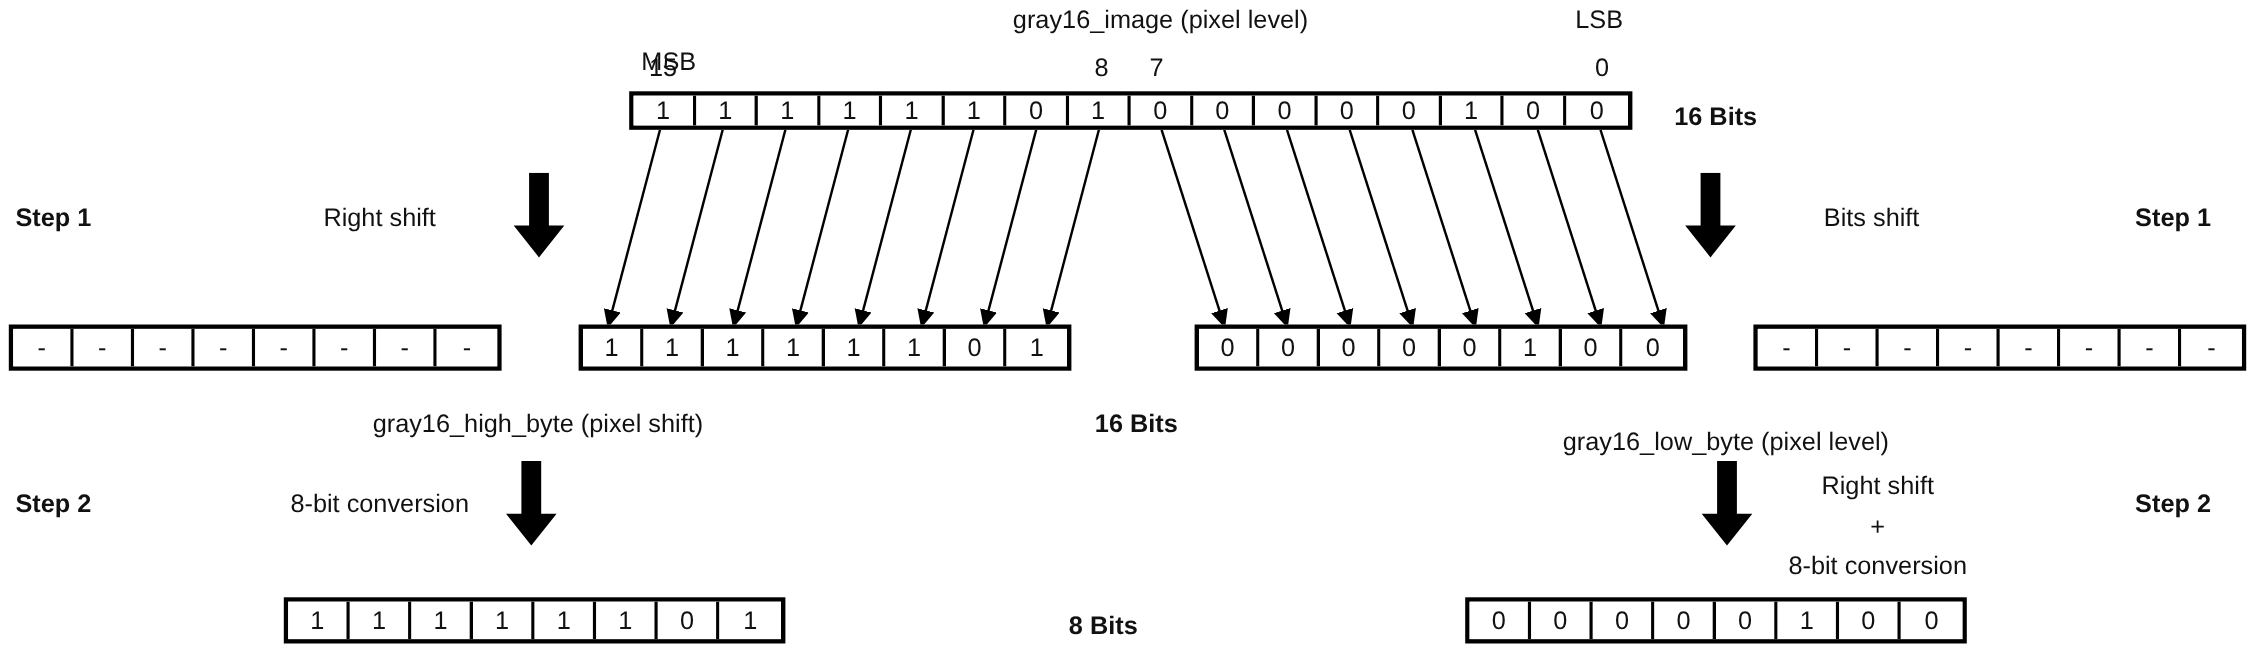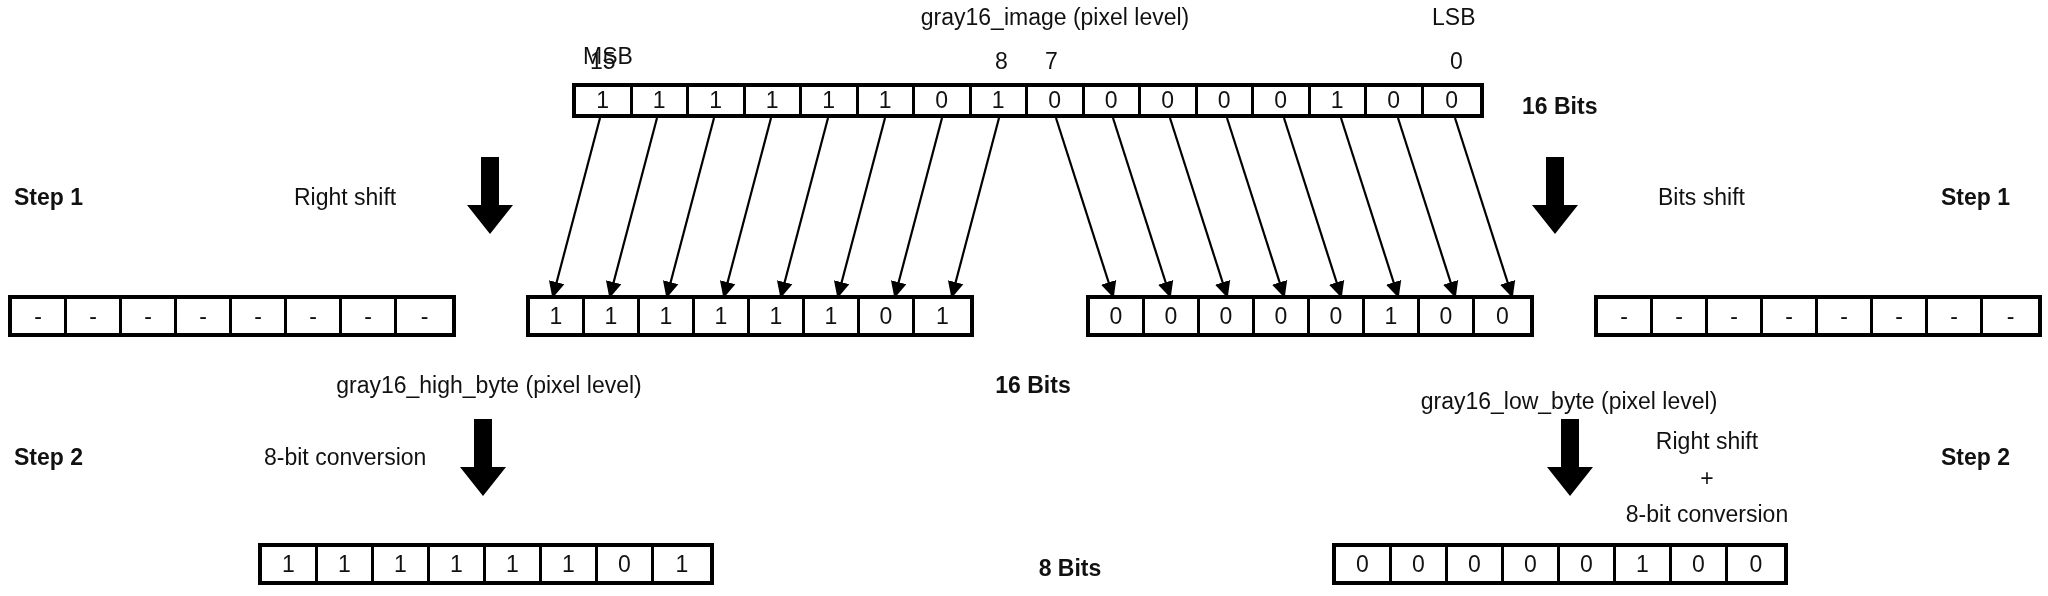--- a/index.html
+++ b/index.html
@@ -141,21 +141,21 @@
   <div class="cell" style="width:55px;">-</div>
   <div class="cell" style="width:55px;">-</div>
   <div class="cell" style="width:55px;">-</div>
   <div class="cell" style="width:55px;">-</div>
   <div class="cell" style="width:55px;">-</div>
   <div class="cell" style="width:55px;">-</div>
   <div class="cell" style="width:55px;">-</div>
   <div class="cell" style="width:55px;">-</div>
 </div>
 
-<div class="abs lbl ctr" style="left:489px;top:374px;">gray16_high_byte (pixel level)</div>
+<div class="abs lbl ctr" style="left:489px;top:374px;">gray16_high_byte (pixel shift)</div>
 <div class="abs lbl bold ctr" style="left:1033px;top:374px;">16 Bits</div>
 <div class="abs lbl ctr" style="left:1569px;top:390px;">gray16_low_byte (pixel level)</div>
 
 <div class="abs lbl bold" style="left:14px;top:446px;">Step 2</div>
 <div class="abs lbl" style="left:264px;top:446px;">8-bit conversion</div>
 
 <svg class="fatarrow" style="left:459px;top:419px;" width="48" height="78" viewBox="0 0 48 78">
   <path d="M15,0 H33 V48 H47 L24,77 L1,48 H15 Z" fill="#000"></path>
 </svg>
 
@@ -172,21 +172,21 @@
   <div class="cell" style="width:56px;">1</div>
   <div class="cell" style="width:56px;">1</div>
   <div class="cell" style="width:56px;">1</div>
   <div class="cell" style="width:56px;">1</div>
   <div class="cell" style="width:56px;">1</div>
   <div class="cell" style="width:56px;">1</div>
   <div class="cell" style="width:56px;">0</div>
   <div class="cell" style="width:56px;">1</div>
 </div>
 
-<div class="abs lbl bold ctr" style="left:1070px;top:557px;">8 Bits</div>
+<div class="abs lbl bold ctr" style="left:1003px;top:557px;">8 Bits</div>
 
 <div class="bitrow" style="left:1332px;top:543px;width:456px;height:42px;">
   <div class="cell" style="width:56px;">0</div>
   <div class="cell" style="width:56px;">0</div>
   <div class="cell" style="width:56px;">0</div>
   <div class="cell" style="width:56px;">0</div>
   <div class="cell" style="width:56px;">0</div>
   <div class="cell" style="width:56px;">1</div>
   <div class="cell" style="width:56px;">0</div>
   <div class="cell" style="width:56px;">0</div>

